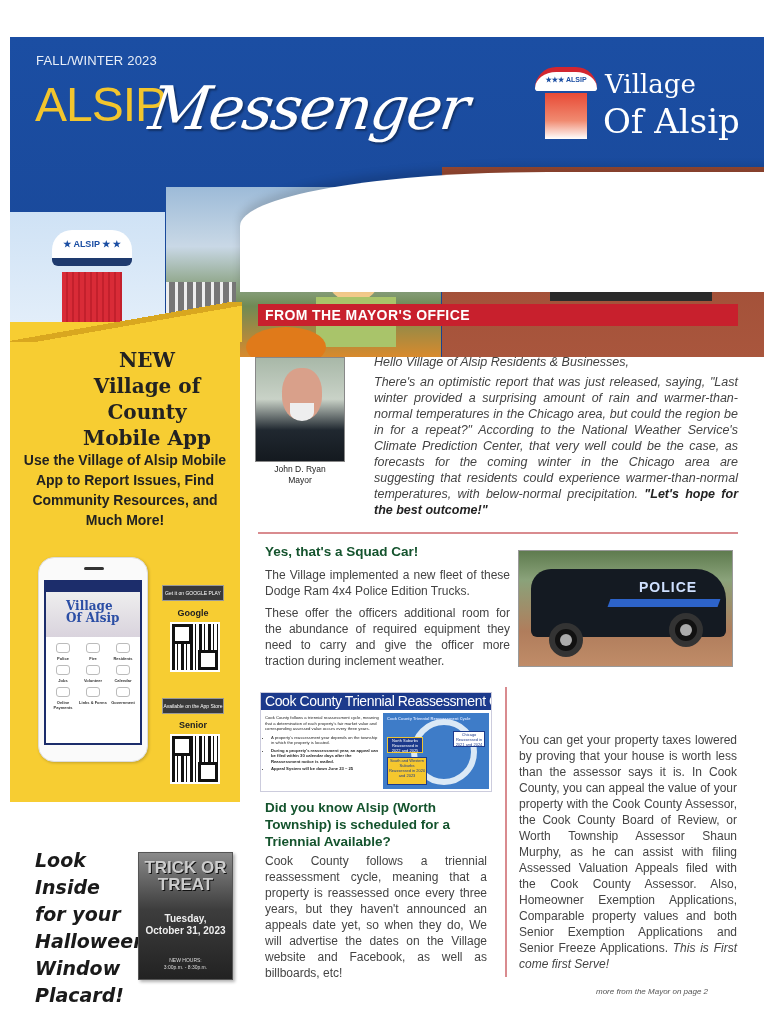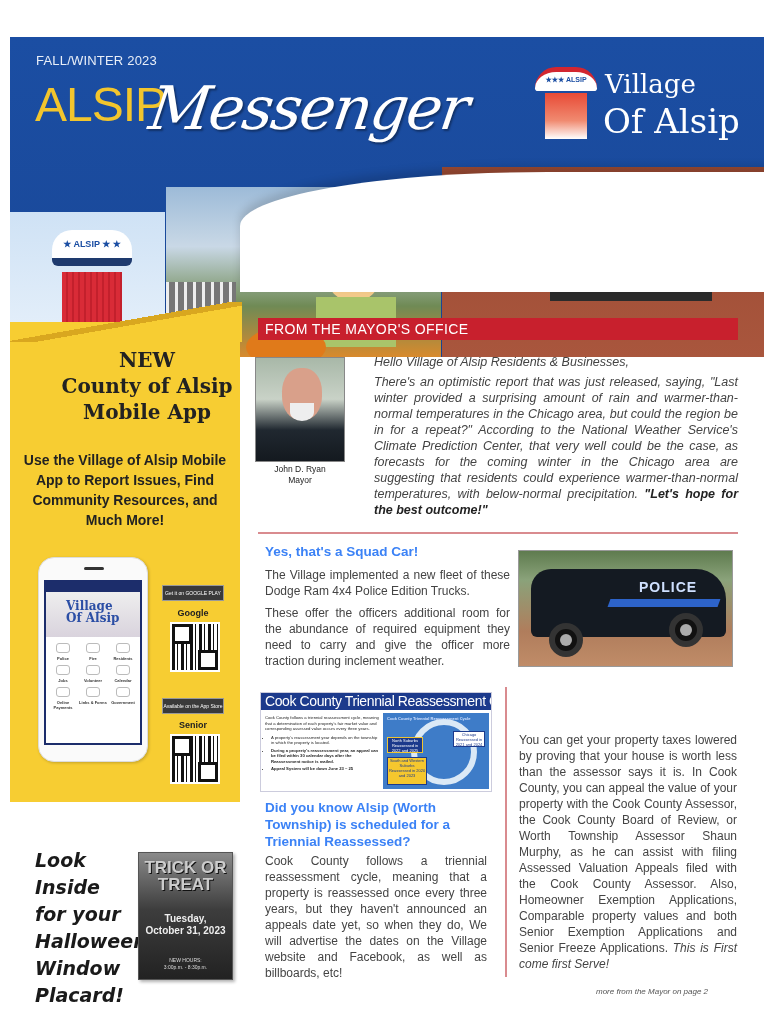--- a/index.html
+++ b/index.html
@@ -72,32 +72,32 @@
   .qr::after { right: 0; bottom: 0; }
 
   
   .look-inside { position: absolute; left: 25px; top: 825px; width: 100px; font-family: "DejaVu Sans", sans-serif; font-weight: bold; font-style: italic; font-size: 19px; line-height: 27px; color: #1a1a1a; }
   .placard { position: absolute; left: 128px; top: 830px; width: 95px; height: 128px; background: linear-gradient(180deg, #8a8a8a 0%, #3d3d3d 45%, #222 100%); border: 1px solid #555; box-shadow: 2px 2px 3px rgba(0,0,0,0.3); }
   .placard-title { position: absolute; left: 0; top: 6px; width: 100%; text-align: center; font-weight: bold; font-size: 17px; line-height: 17px; color: #ccc; text-shadow: 1px 1px 0 #111; }
   .placard-date { position: absolute; left: 0; top: 60px; width: 100%; text-align: center; font-weight: bold; font-size: 10px; line-height: 12px; color: #eee; }
   .placard-hours { position: absolute; left: 0; top: 104px; width: 100%; text-align: center; font-size: 5px; line-height: 7px; color: #ddd; }
 
   
-  .section-bar { position: absolute; left: 248px; top: 296px; width: 480px; height: 22px; background: #c8202d; color: #fff; font-weight: normal; font-size: 14px; line-height: 22px; padding-left: 7px; letter-spacing: 0.4px; }
+  .section-bar { position: absolute; left: 248px; top: 282px; width: 480px; height: 22px; background: #c8202d; color: #fff; font-weight: bold; font-size: 14px; line-height: 22px; padding-left: 7px; letter-spacing: 0.4px; }
   .mayor-photo { position: absolute; left: 245px; top: 335px; width: 90px; height: 105px; background: linear-gradient(180deg, #a8b8a8 0%, #c9d2c7 40%, #202830 70%, #14191f 100%); border: 1px solid #888; overflow: hidden; }
   .mayor-head { position: absolute; left: 26px; top: 10px; width: 40px; height: 52px; background: #d9a08a; border-radius: 45% 45% 45% 45%; }
   .mayor-beard { position: absolute; left: 34px; top: 45px; width: 24px; height: 18px; background: #eee; border-radius: 0 0 50% 50%; }
   .mayor-caption { position: absolute; left: 240px; top: 442px; width: 100px; text-align: center; font-size: 8.5px; line-height: 11px; color: #222; }
   .mayor-text { position: absolute; left: 353px; top: 332px; width: 375px; font-style: italic; font-size: 12.5px; line-height: 16px; color: #444; text-align: justify; }
   .mayor-text p { margin-bottom: 4px; margin-left: 11px; }
   .mayor-text b { color: #222; }
   .mayor-rule { position: absolute; left: 248px; top: 510px; width: 480px; height: 2px; background: #d98b8f; }
 
   
-  .h3 { font-weight: bold; color: #3b82f6; }
+  .h3 { font-weight: bold; color: #14532d; }
   .squad-title { position: absolute; left: 255px; top: 522px; font-size: 13.5px; }
   .squad-p { position: absolute; left: 255px; width: 245px; font-size: 12px; line-height: 16px; color: #444; text-align: justify; }
   .truck-photo { position: absolute; left: 508px; top: 528px; width: 215px; height: 117px; background: linear-gradient(180deg, #5e7b4e 0%, #8aa27a 25%, #b07d5c 70%, #c08c68 100%); border: 1px solid #999; overflow: hidden; }
   .truck-body { position: absolute; left: 12px; top: 18px; width: 195px; height: 68px; background: #141a22; border-radius: 20px 30px 6px 6px; }
   .truck-stripe { position: absolute; left: 90px; top: 48px; width: 110px; height: 8px; background: #2d63c9; transform: skewX(-20deg); }
   .truck-label { position: absolute; left: 120px; top: 28px; color: #cfe0ff; font-weight: bold; font-size: 14px; letter-spacing: 1px; }
   .wheel { position: absolute; width: 34px; height: 34px; background: #111; border: 6px solid #333; border-radius: 50%; top: 72px; }
   .wheel::after { content: ""; position: absolute; left: 5px; top: 5px; width: 12px; height: 12px; background: #aaa; border-radius: 50%; }
 
   
@@ -164,21 +164,21 @@
         <div class="tower-body"></div>
       </div>
     </div>
     <div class="photo-curve"></div>
   </div>
 
   <div class="yellow"></div>
   <div class="yellow-wedge"></div>
   <div class="app-title">
     <div>NEW</div>
-    <div>County of Alsip</div>
+    <div>Village of County</div>
     <div>Mobile App</div>
   </div>
   <div class="app-sub">Use the Village of Alsip Mobile App to Report Issues, Find Community Resources, and Much More!</div>
 
   <div class="phone">
     <div class="phone-speaker"></div>
     <div class="phone-screen">
       <div class="screen-bar"></div>
       <div class="screen-hero">
         <div class="screen-logo">
@@ -261,21 +261,21 @@
     </div>
     <div class="cook-map">
       <div class="ring"></div>
       <div class="region map-cap">Cook County Triennial Reassessment Cycle</div>
       <div class="region map-north">North Suburbs Reassessed in 2022 and 2025</div>
       <div class="region map-south">South and Western Suburbs Reassessed in 2020 and 2023</div>
       <div class="region map-chicago">Chicago Reassessed in 2021 and 2024</div>
     </div>
   </div>
 
-  <div class="h3 did-title">Did you know Alsip (Worth Township) is scheduled for a Triennial Reassessed?</div>
+  <div class="h3 did-title">Did you know Alsip (Worth Township) is scheduled for a Triennial Available?</div>
   <div class="did-p">Cook County follows a triennial reassessment cycle, meaning that a property is reassessed once every three years, but they haven't announced an appeals date yet, so when they do, We will advertise the dates on the Village website and Facebook, as well as billboards, etc!</div>
 
   <div class="vrule"></div>
 
   <div class="tax-p">
     <span>You can get your property taxes lowered by proving that your house is worth less than the assessor says it is. In Cook County, you can appeal the value of your property with the Cook County Assessor, the Cook County Board of Review, or Worth Township Assessor Shaun Murphy, as he can assist with filing Assessed Valuation Appeals filed with the Cook County Assessor. Also, Homeowner Exemption Applications, Comparable property values and both Senior Exemption Applications and Senior Freeze Applications.</span> <i>This is First come first Serve!</i>
   </div>
 
   <div class="more">more from the Mayor on page 2</div>
 </div>

